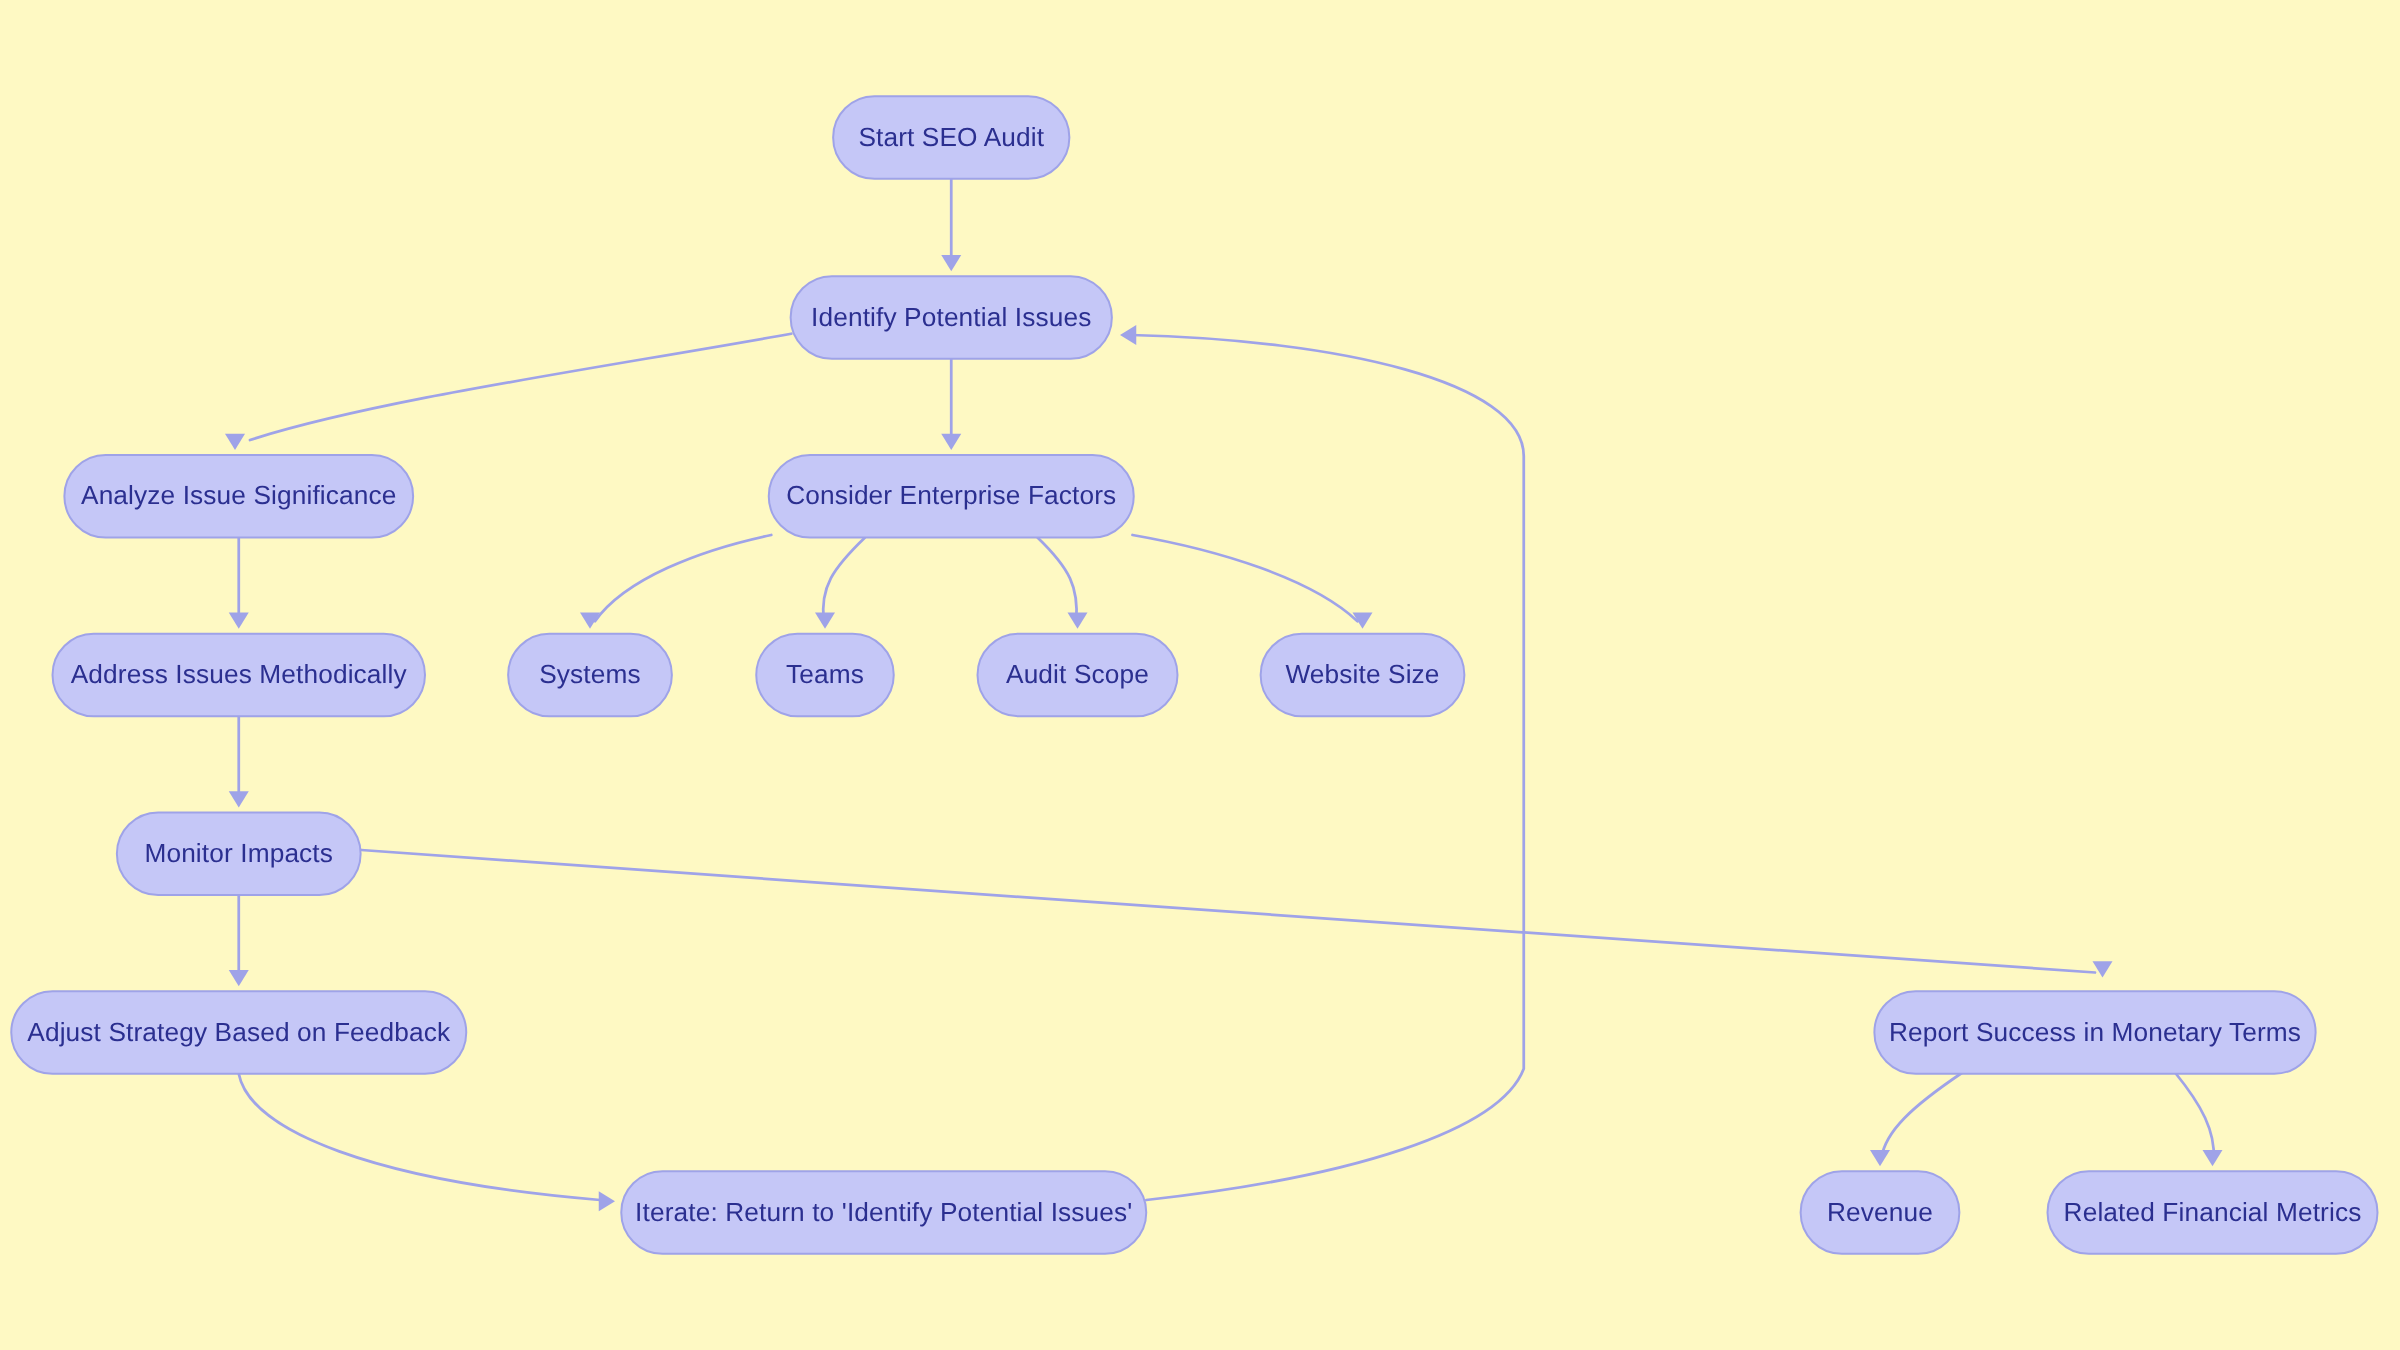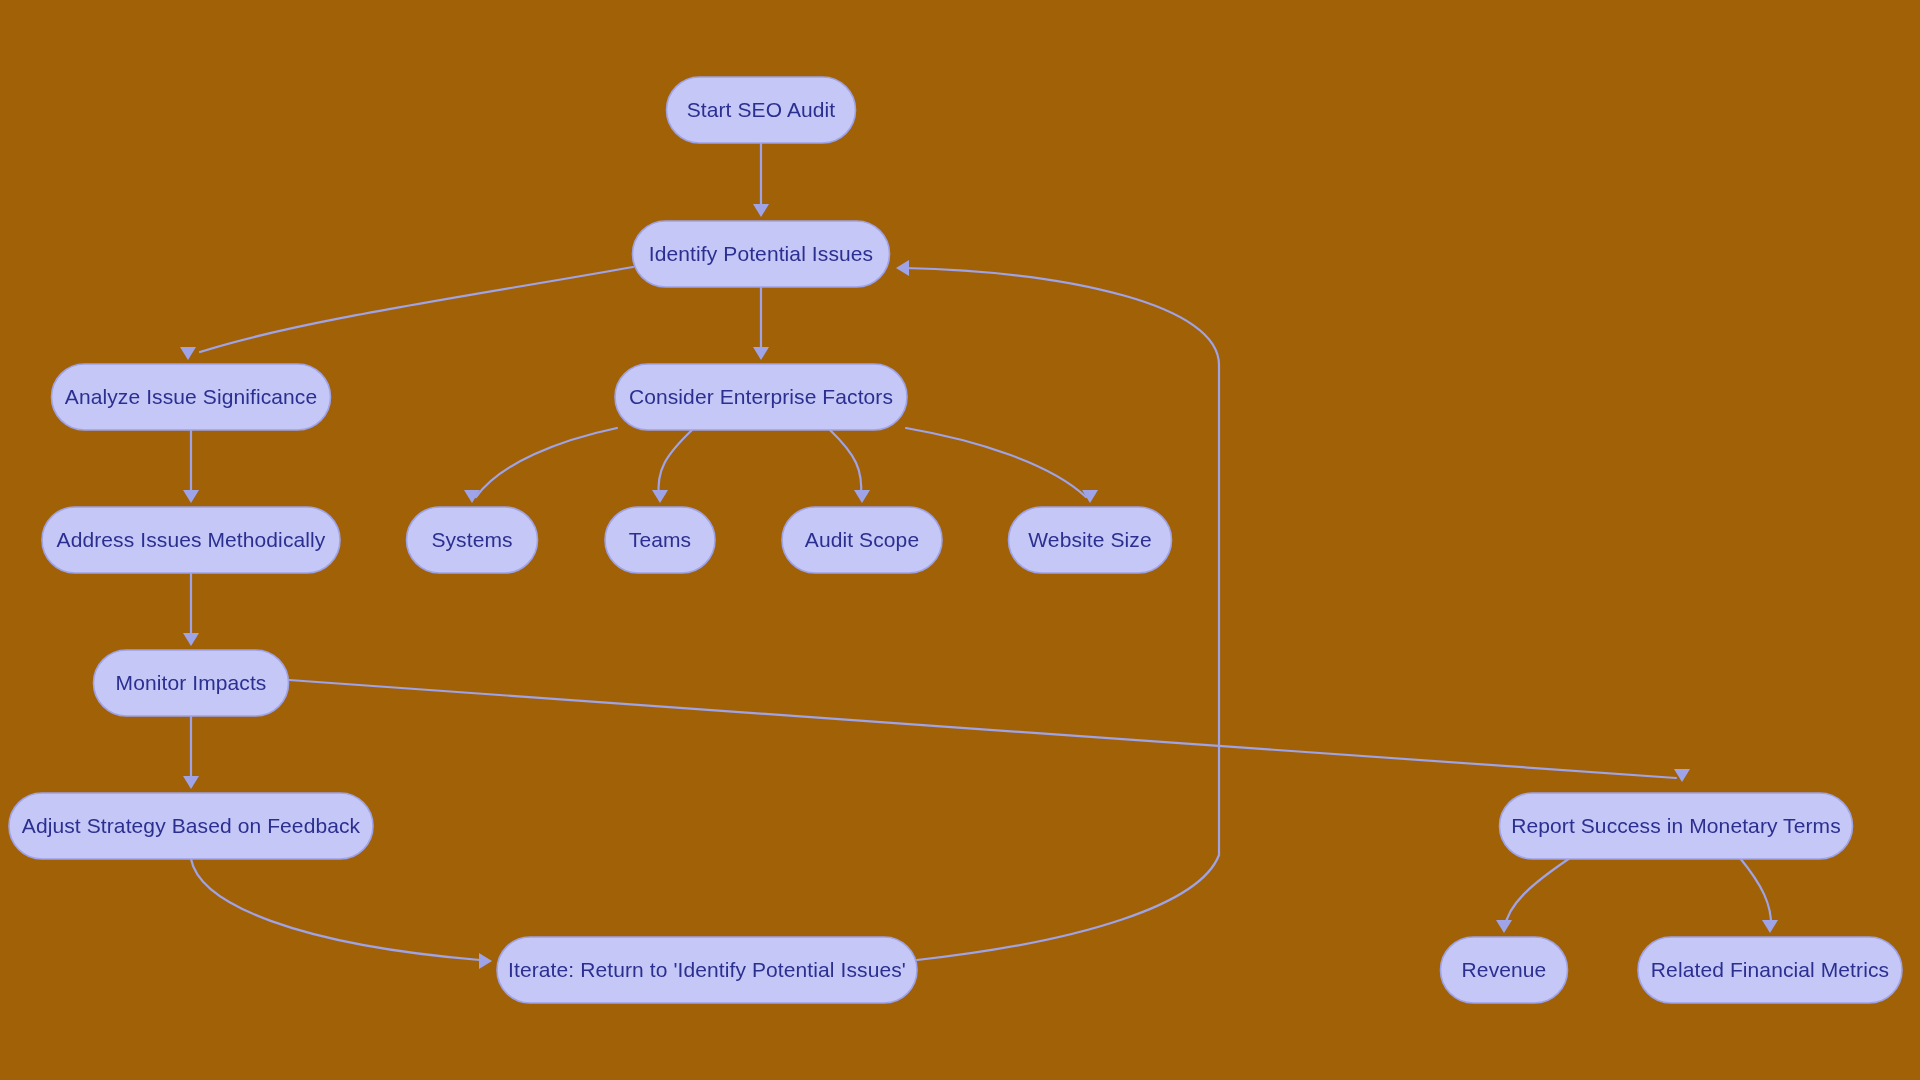--- a/index.html
+++ b/index.html
@@ -8,21 +8,21 @@
     background: #ffffff;
     width: 1920px;
     height: 1080px;
     overflow: hidden;
     font-family: "Liberation Sans", sans-serif;
   }
   #diagram-root {
     position: relative;
     width: 1920px;
     height: 1080px;
-    background: #a16207;
+    background: #fef9c3;
   }
   svg#flowchart {
     display: block;
     width: 1920px;
     height: 1080px;
   }
   .node-shape {
     fill: #c5c7f7;
     stroke: #9fa3e8;
     stroke-width: 1.6;

